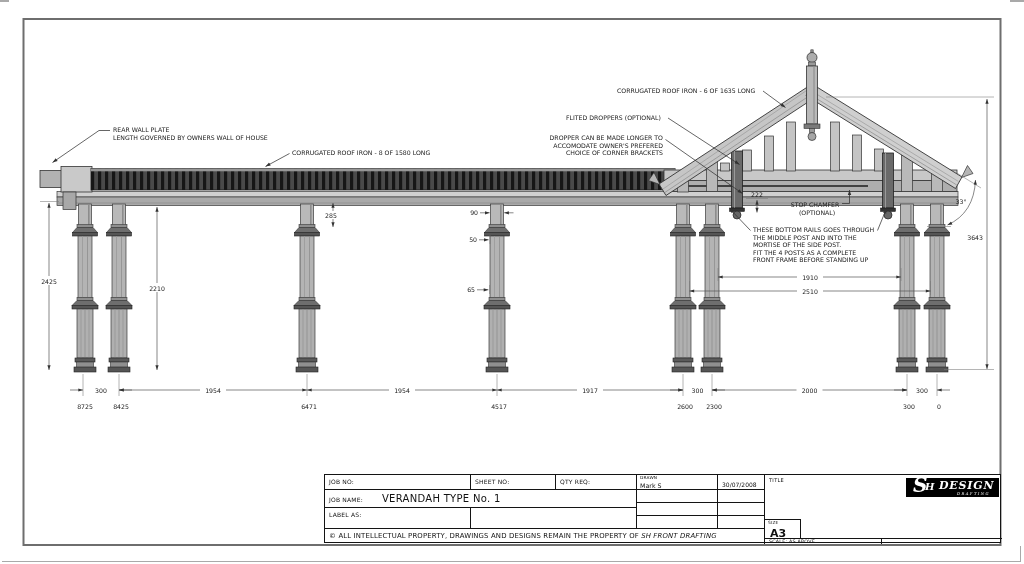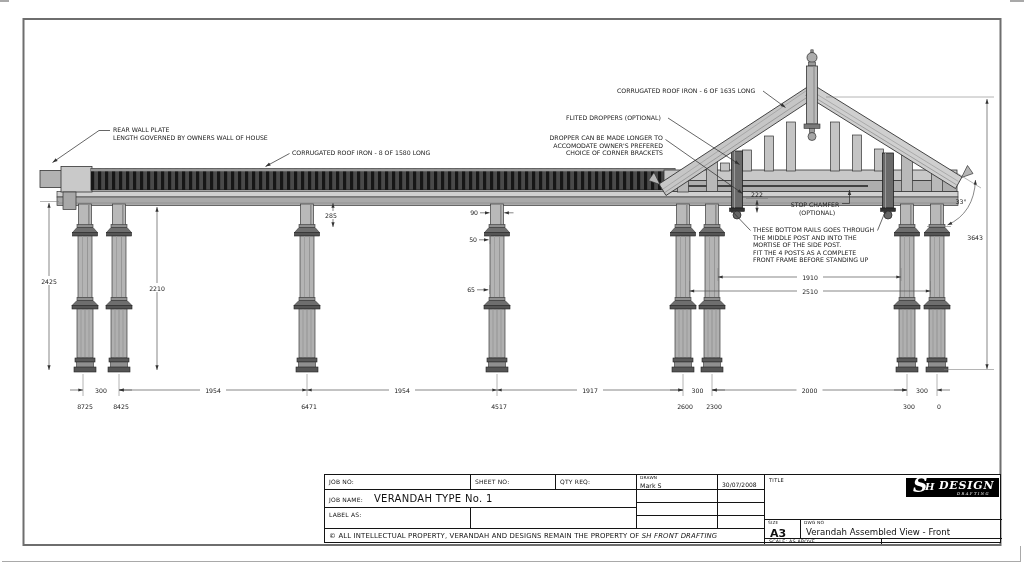--- a/index.html
+++ b/index.html
@@ -11,21 +11,21 @@
   
   .tb{position:absolute;left:324px;top:474px;width:677px;height:69px;border:1.5px solid #141414;box-sizing:border-box;background:#fff;color:#111;}
   .tb-cell{position:absolute;box-sizing:border-box;overflow:hidden;}
   .bb{border-bottom:1px solid #141414;}
   .br{border-right:1px solid #141414;}
   .bt{border-top:1px solid #141414;}
   .lbl{font-size:6px;letter-spacing:.2px;padding:3px 0 0 4px;white-space:nowrap;}
   .mini{font-size:4.3px;letter-spacing:.2px;padding:1px 0 0 3px;line-height:4.5px;}
   .drawn-val{font-size:6.3px;padding:1px 0 0 3px;}
   .date-val{font-size:6px;padding:6px 0 0 4px;}
-  .jobname-row{display:flex;align-items:baseline;gap:11px;padding:3px 0 0 4px;}
+  .jobname-row{display:flex;align-items:baseline;gap:19px;padding:3px 0 0 4px;}
   .jobname-lbl{font-size:6px;letter-spacing:.2px;}
   .jobname-val{font-size:10px;letter-spacing:.3px;}
   .copy{font-size:6.9px;letter-spacing:.15px;padding:3px 0 0 4px;white-space:nowrap;}
   .copy i{font-style:italic;}
   .title-lbl{position:absolute;left:4px;top:2px;font-size:5px;letter-spacing:.3px;}
   .main-title{position:absolute;left:4px;top:26px;font-size:10.6px;letter-spacing:.4px;white-space:nowrap;}
   .size-val{font-size:11px;font-weight:bold;padding:1px 0 0 5px;}
   .dwg-val{font-size:8.6px;padding:1px 0 0 5px;white-space:nowrap;}
   .scale-row{font-size:4.8px;letter-spacing:.2px;padding:0 0 0 4px;line-height:5.5px;white-space:nowrap;}
   
@@ -306,21 +306,21 @@
         <span class="jobname-lbl">JOB NAME:</span>
         <span class="jobname-val">VERANDAH TYPE No. 1</span>
       </div>
     </div>
     <div class="tb-cell br bb" style="left:0;top:33px;width:146px;height:21px;">
       <div class="lbl">LABEL AS:</div>
     </div>
     <div class="tb-cell br bb" style="left:146px;top:33px;width:166px;height:21px;"></div>
     <div class="tb-cell br" style="left:0;top:54px;width:440px;height:15px;">
       <div class="copy">
-        <span>© ALL INTELLECTUAL PROPERTY, VERANDAH AND DESIGNS REMAIN THE PROPERTY OF </span><i>SH FRONT DRAFTING</i>
+        <span>© ALL INTELLECTUAL PROPERTY, DRAWINGS AND DESIGNS REMAIN THE PROPERTY OF </span><i>SH FRONT DRAFTING</i>
       </div>
     </div>
 
     <div class="tb-cell br bb" style="left:312px;top:0;width:81px;height:15px;">
       <div class="mini">DRAWN</div>
       <div class="drawn-val">Mark S</div>
     </div>
     <div class="tb-cell br bb" style="left:393px;top:0;width:47px;height:15px;">
       <div class="date-val">30/07/2008</div>
     </div>
@@ -336,24 +336,20 @@
       <div class="logo">
         <span class="logo-s">S</span>
         <span class="logo-h">H</span>
         <span class="logo-design">DESIGN</span>
         <span class="logo-drafting">DRAFTING</span>
       </div>
       <div class="tb-cell bt br" style="left:0;top:44px;width:36px;height:19px;">
         <div class="mini">SIZE</div>
         <div class="size-val">A3</div>
       </div>
-      <div class="tb-cell bt" style="left:36px;top:44px;width:201px;height:19px;">
-        <div class="mini">DWG NO</div>
-        <div class="dwg-val">Verandah Assembled View - Front</div>
-      </div>
       <div class="tb-cell bt" style="left:0;top:63px;width:237px;height:6px;">
         <div class="scale-row">
           <span>SCALE:</span>
           <span>AS ABOVE</span>
         </div>
         <div style="position:absolute;left:116px;top:0;width:1px;height:6px;background:#141414;"></div>
       </div>
     </div>
   </div>
 </div>

